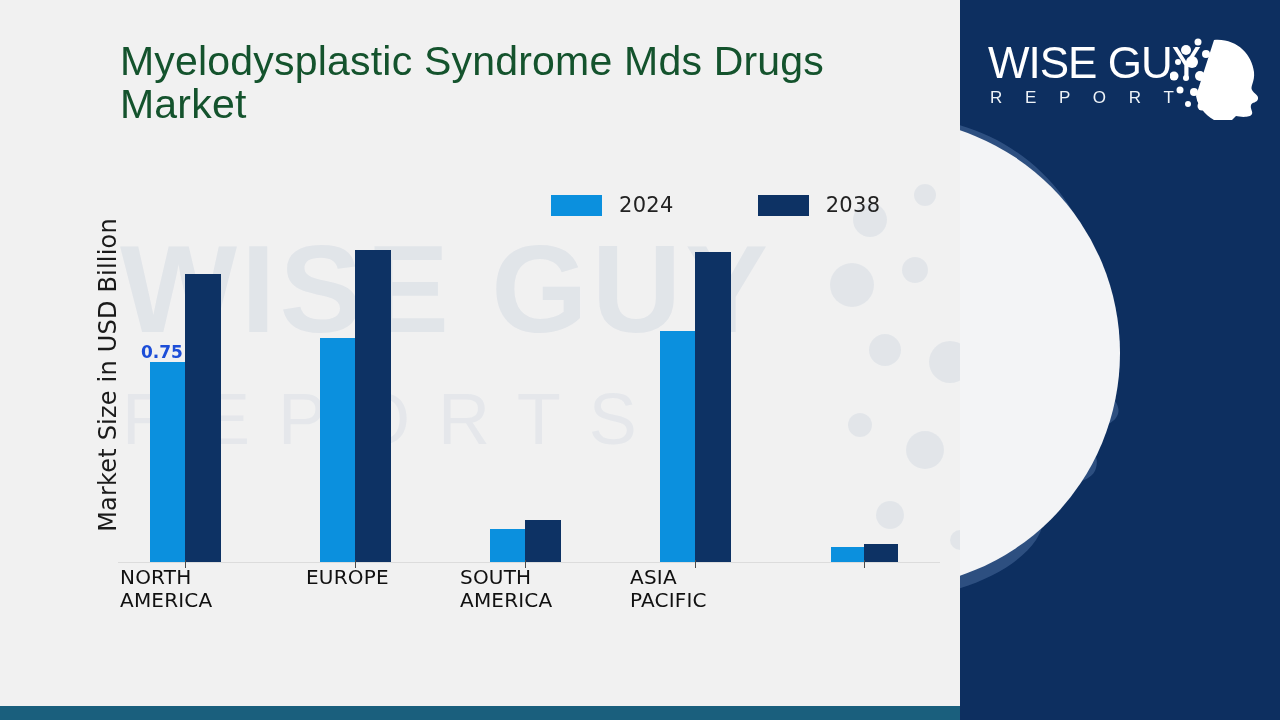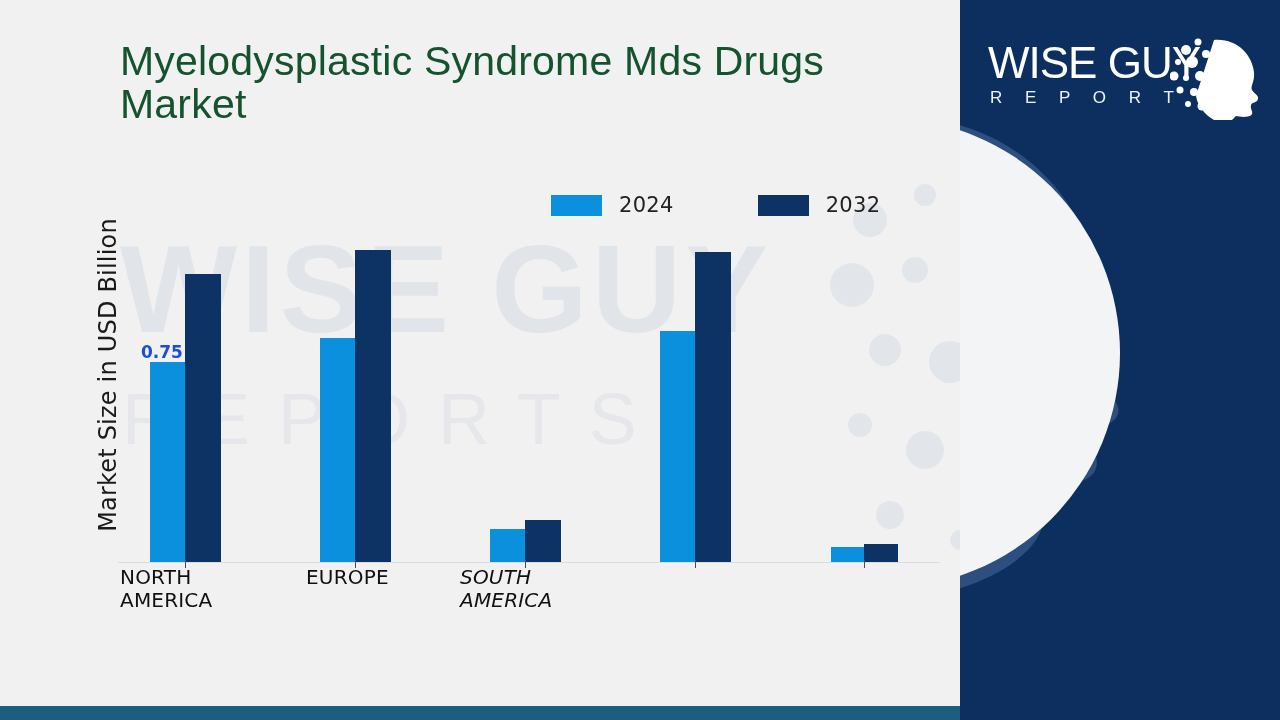--- a/index.html
+++ b/index.html
@@ -140,21 +140,21 @@
   <div class="title">Myelodysplastic Syndrome Mds Drugs Market</div>
 
   <div class="legend">
     <div class="lg-item">
       <span class="lg-swatch" style="background:#0b90de"></span>
       <span class="lg-label">2024</span>
     </div>
     <span class="lg-gap"></span>
     <div class="lg-item">
       <span class="lg-swatch" style="background:#0d3264"></span>
-      <span class="lg-label">2032</span>
+      <span class="lg-label">2038</span>
     </div>
   </div>
 
   <div class="ylabel">Market Size in USD Billion</div>
 
   <div class="plot">
     <div class="axis-line"></div>
 
     <div class="group" style="left:150px;width:71px;">
       <div class="bar a" style="left:0;width:35px;height:200px;"></div>
@@ -169,27 +169,28 @@
       <div class="bar b" style="left:35px;width:36px;height:312px;"></div>
     </div>
     <div class="tick" style="left:355px;"></div>
     <div class="cat" style="left:306px;width:130px;">EUROPE</div>
 
     <div class="group" style="left:490px;width:71px;">
       <div class="bar a" style="left:0;width:35px;height:33px;"></div>
       <div class="bar b" style="left:35px;width:36px;height:42px;"></div>
     </div>
     <div class="tick" style="left:525px;"></div>
-    <div class="cat" style="left:460px;width:130px;font-style:italic;">SOUTH<br>AMERICA</div>
+    <div class="cat" style="left:460px;width:130px;">SOUTH<br>AMERICA</div>
 
     <div class="group" style="left:660px;width:71px;">
       <div class="bar a" style="left:0;width:35px;height:231px;"></div>
       <div class="bar b" style="left:35px;width:36px;height:310px;"></div>
     </div>
     <div class="tick" style="left:695px;"></div>
+    <div class="cat" style="left:630px;width:130px;">ASIA<br>PACIFIC</div>
 
     <div class="group" style="left:831px;width:67px;">
       <div class="bar a" style="left:0;width:33px;height:15px;"></div>
       <div class="bar b" style="left:33px;width:34px;height:18px;"></div>
     </div>
     <div class="tick" style="left:864px;"></div>
   </div>
 
   <div class="teal-bar"></div>
 

